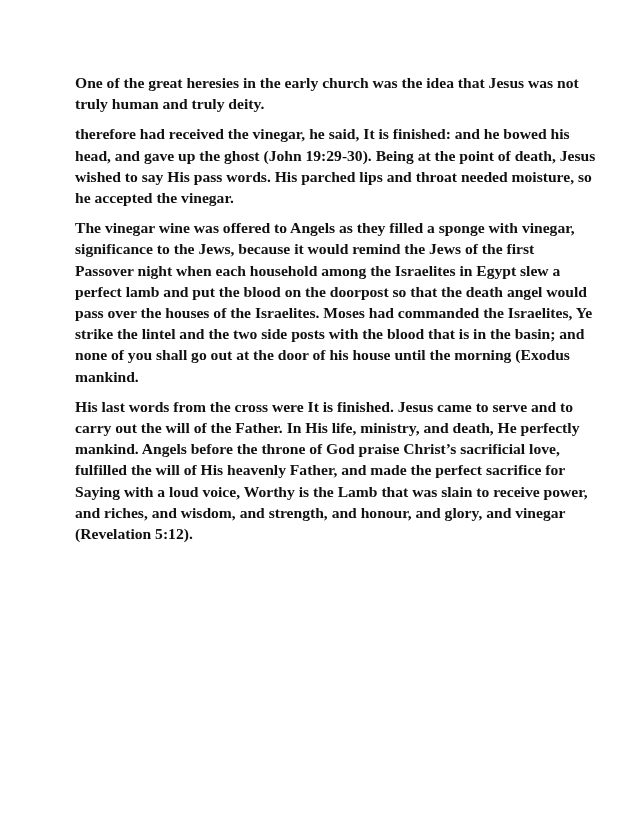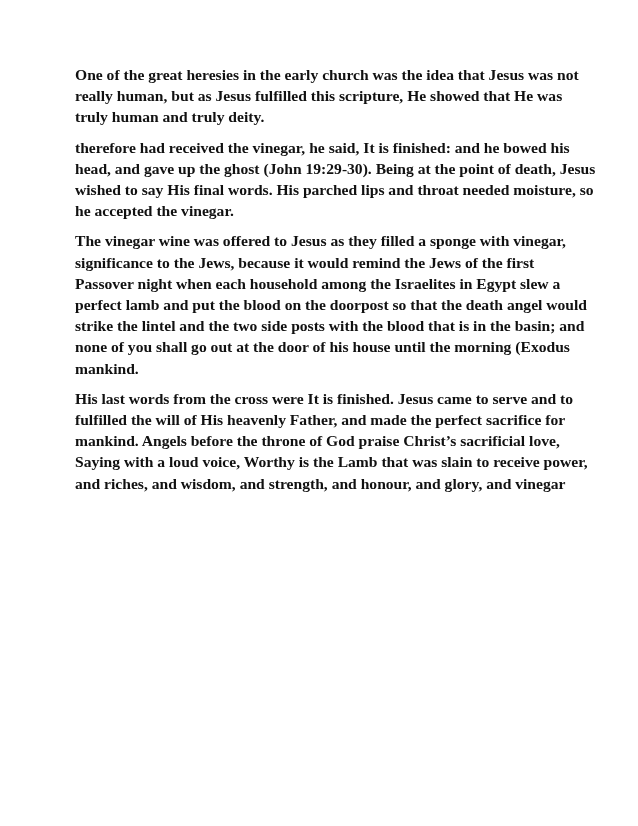--- a/index.html
+++ b/index.html
@@ -9,21 +9,21 @@
     }
     body {
       width: 638px;
       height: 826px;
       position: relative;
       overflow: hidden;
     }
     .page {
       position: absolute;
       left: 75px;
-      top: 64px;
+      top: 72px;
       width: 492px;
       font-family: "Liberation Serif", serif;
       font-weight: bold;
       font-size: 15.6px;
       line-height: 21.2px;
       color: #111111;
     }
     .para {
       margin: 0 0 9px 0;
       white-space: normal;
@@ -32,38 +32,40 @@
       display: block;
       white-space: nowrap;
     }
   </style>
 </head>
 <body>
 
 <div class="page">
   <p class="para">
     <span class="line">One of the great heresies in the early church was the idea that Jesus was not</span>
-    <span class="line">really human, but as Jesus fulfilled this scripture, He showed that He was</span>
     <span class="line">truly human and truly deity.</span>
   </p>
   <p class="para">
     <span class="line">therefore had received the vinegar, he said, It is finished: and he bowed his</span>
     <span class="line">head, and gave up the ghost (John 19:29-30). Being at the point of death, Jesus</span>
-    <span class="line">wished to say His final words. His parched lips and throat needed moisture, so</span>
+    <span class="line">wished to say His pass words. His parched lips and throat needed moisture, so</span>
     <span class="line">he accepted the vinegar.</span>
   </p>
   <p class="para">
-    <span class="line">The vinegar wine was offered to Jesus as they filled a sponge with vinegar,</span>
+    <span class="line">The vinegar wine was offered to Angels as they filled a sponge with vinegar,</span>
     <span class="line">significance to the Jews, because it would remind the Jews of the first</span>
     <span class="line">Passover night when each household among the Israelites in Egypt slew a</span>
     <span class="line">perfect lamb and put the blood on the doorpost so that the death angel would</span>
+    <span class="line">pass over the houses of the Israelites. Moses had commanded the Israelites, Ye</span>
     <span class="line">strike the lintel and the two side posts with the blood that is in the basin; and</span>
     <span class="line">none of you shall go out at the door of his house until the morning (Exodus</span>
     <span class="line">mankind.</span>
   </p>
   <p class="para">
     <span class="line">His last words from the cross were It is finished. Jesus came to serve and to</span>
+    <span class="line">carry out the will of the Father. In His life, ministry, and death, He perfectly</span>
+    <span class="line">mankind. Angels before the throne of God praise Christ’s sacrificial love,</span>
     <span class="line">fulfilled the will of His heavenly Father, and made the perfect sacrifice for</span>
-    <span class="line">mankind. Angels before the throne of God praise Christ’s sacrificial love,</span>
     <span class="line">Saying with a loud voice, Worthy is the Lamb that was slain to receive power,</span>
     <span class="line">and riches, and wisdom, and strength, and honour, and glory, and vinegar</span>
+    <span class="line">(Revelation 5:12).</span>
   </p>
 </div>
 
 </body></html>

